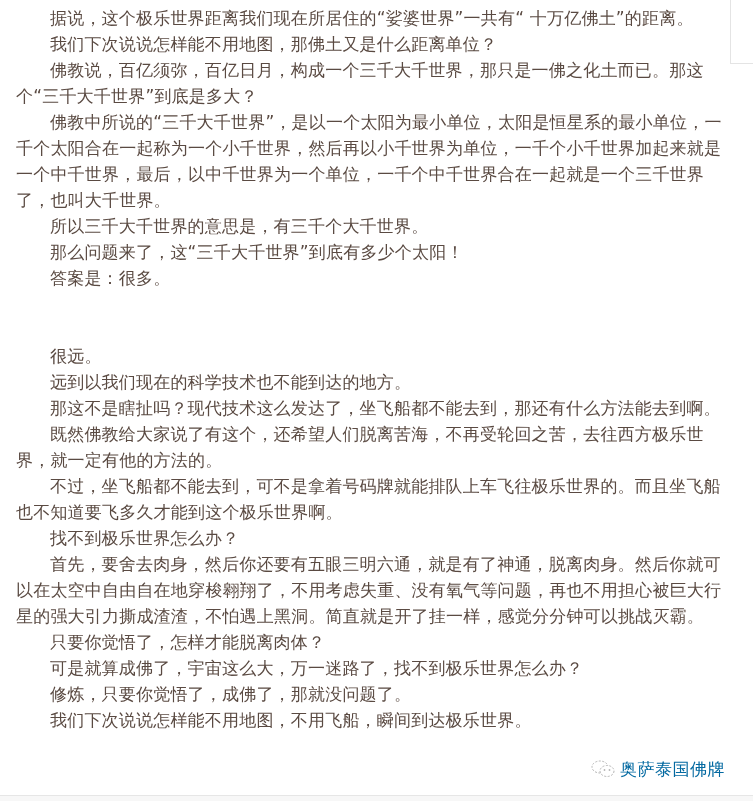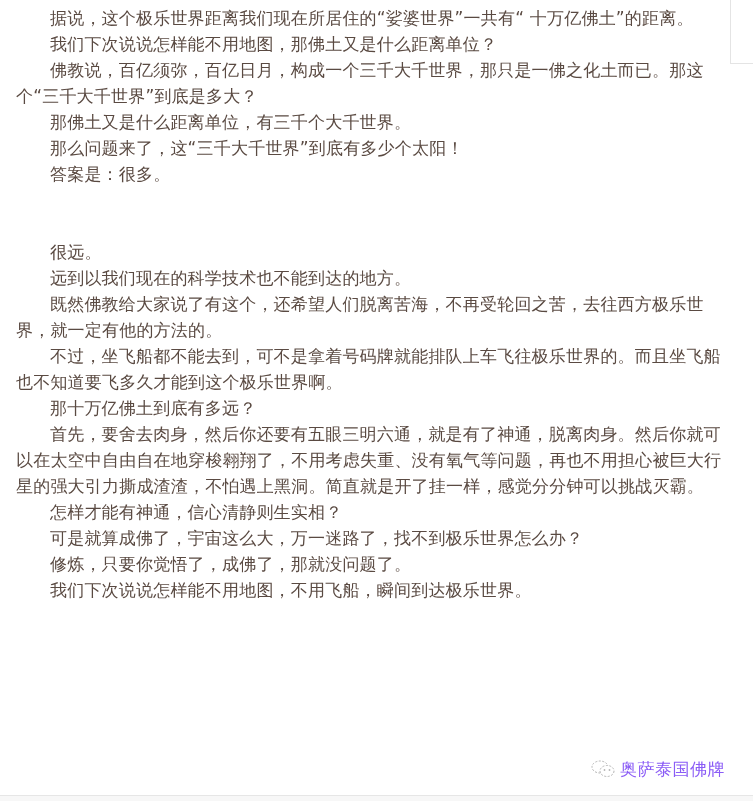--- a/index.html
+++ b/index.html
@@ -6,49 +6,51 @@
     body { width: 753px; height: 801px; overflow: hidden; position: relative;
            font-family: "DejaVu Sans", "Liberation Sans", sans-serif; }
     .page { position: absolute; left: 0; top: 0; width: 753px; height: 801px; }
     .corner-box { position: absolute; left: 730px; top: -1px; width: 40px; height: 64px;
                   border-left: 1px solid #e4e4e4; border-bottom: 1px solid #e4e4e4; }
     .article { position: absolute; left: 16px; top: 5px; width: 716px; color: #5a4a42; }
     .para { margin: 0; font-size: 17px; line-height: 26px; text-indent: 2em; letter-spacing: 0.2px;
             word-break: break-all; }
     .spacer { height: 52px; }
     .watermark { position: absolute; left: 590px; top: 754px; height: 30px;
-                 display: flex; align-items: center; color: #8b5cf6; }
+                 display: flex; align-items: center; color: #0369a1; }
     .watermark svg { width: 26px; height: 20px; margin-right: 4px; }
     .watermark span { font-size: 17px; letter-spacing: 0.5px; }
     .bottom-rule { position: absolute; left: 0; top: 795px; width: 753px; height: 1px; background: #e6e6e6; }
     .bottom-fill { position: absolute; left: 0; top: 796px; width: 753px; height: 5px; background: #f7f7f7; }
   </style>
 </head>
 <body>
 
 <div class="page">
   <div class="corner-box"></div>
 
   <div class="article">
     <p class="para">据说，这个极乐世界距离我们现在所居住的“娑婆世界”一共有“ 十万亿佛土”的距离。</p>
     <p class="para">我们下次说说怎样能不用地图，那佛土又是什么距离单位？</p>
     <p class="para">佛教说，百亿须弥，百亿日月，构成一个三千大千世界，那只是一佛之化土而已。那这个“三千大千世界”到底是多大？</p>
-    <p class="para">那佛土又是什么距离单位，有三千个大千世界。</p>
+    <p class="para">佛教中所说的“三千大千世界”，是以一个太阳为最小单位，太阳是恒星系的最小单位，一千个太阳合在一起称为一个小千世界，然后再以小千世界为单位，一千个小千世界加起来就是一个中千世界，最后，以中千世界为一个单位，一千个中千世界合在一起就是一个三千世界了，也叫大千世界。</p>
+    <p class="para">所以三千大千世界的意思是，有三千个大千世界。</p>
     <p class="para">那么问题来了，这“三千大千世界”到底有多少个太阳！</p>
     <p class="para">答案是：很多。</p>
 
     <div class="spacer"></div>
 
     <p class="para">很远。</p>
     <p class="para">远到以我们现在的科学技术也不能到达的地方。</p>
+    <p class="para">那这不是瞎扯吗？现代技术这么发达了，坐飞船都不能去到，那还有什么方法能去到啊。</p>
     <p class="para">既然佛教给大家说了有这个，还希望人们脱离苦海，不再受轮回之苦，去往西方极乐世界，就一定有他的方法的。</p>
     <p class="para">不过，坐飞船都不能去到，可不是拿着号码牌就能排队上车飞往极乐世界的。而且坐飞船也不知道要飞多久才能到这个极乐世界啊。</p>
-    <p class="para">那十万亿佛土到底有多远？</p>
+    <p class="para">找不到极乐世界怎么办？</p>
     <p class="para">首先，要舍去肉身，然后你还要有五眼三明六通，就是有了神通，脱离肉身。然后你就可以在太空中自由自在地穿梭翱翔了，不用考虑失重、没有氧气等问题，再也不用担心被巨大行星的强大引力撕成渣渣，不怕遇上黑洞。简直就是开了挂一样，感觉分分钟可以挑战灭霸。</p>
-    <p class="para">怎样才能有神通，信心清静则生实相？</p>
+    <p class="para">只要你觉悟了，怎样才能脱离肉体？</p>
     <p class="para">可是就算成佛了，宇宙这么大，万一迷路了，找不到极乐世界怎么办？</p>
     <p class="para">修炼，只要你觉悟了，成佛了，那就没问题了。</p>
     <p class="para">我们下次说说怎样能不用地图，不用飞船，瞬间到达极乐世界。</p>
   </div>
 
   <div class="watermark">
     <svg viewBox="0 0 26 20">
       <ellipse cx="10" cy="8" rx="8" ry="6" fill="none" stroke="#b5b5b5" stroke-width="1" stroke-dasharray="2 1.5"></ellipse>
       <ellipse cx="17" cy="12" rx="7" ry="5.5" fill="#ffffff" stroke="#b5b5b5" stroke-width="1" stroke-dasharray="2 1.5"></ellipse>
       <circle cx="14.5" cy="11" r="0.9" fill="#b5b5b5"></circle>

